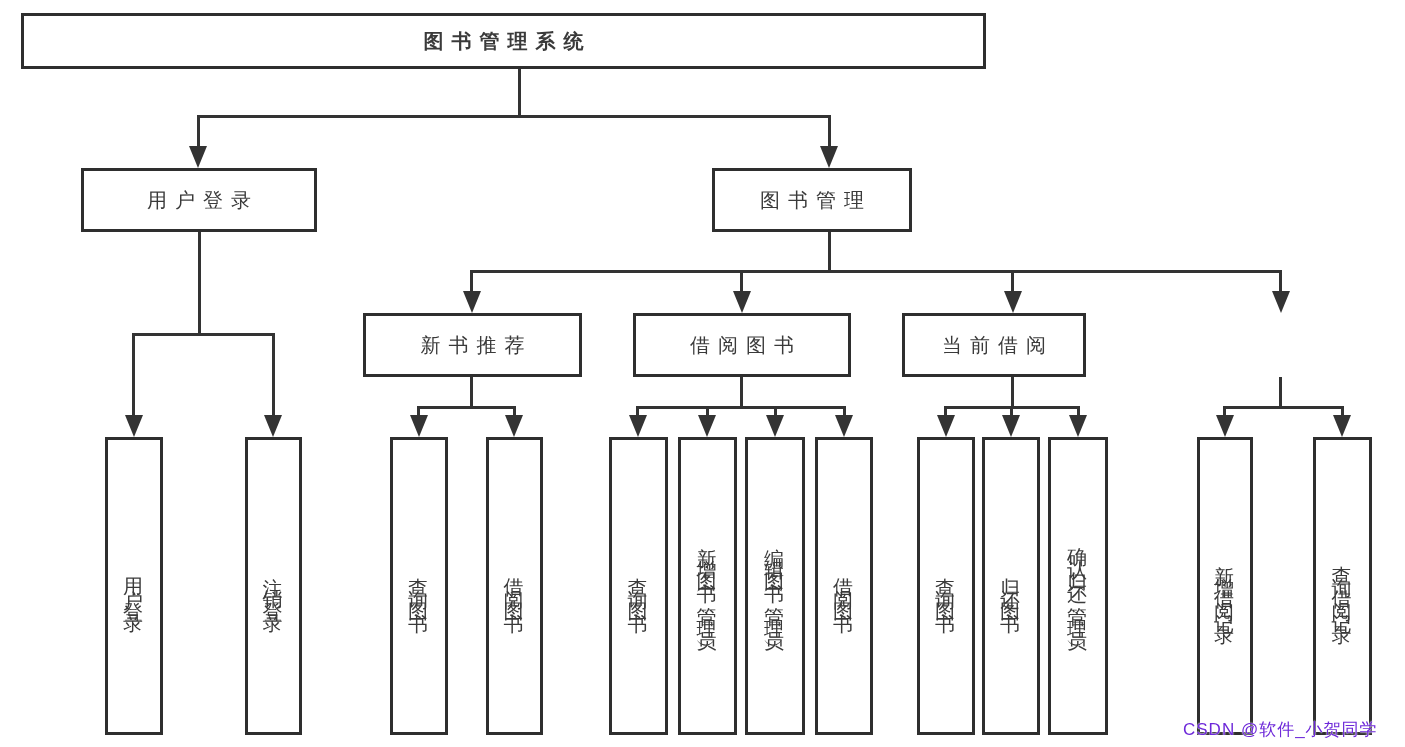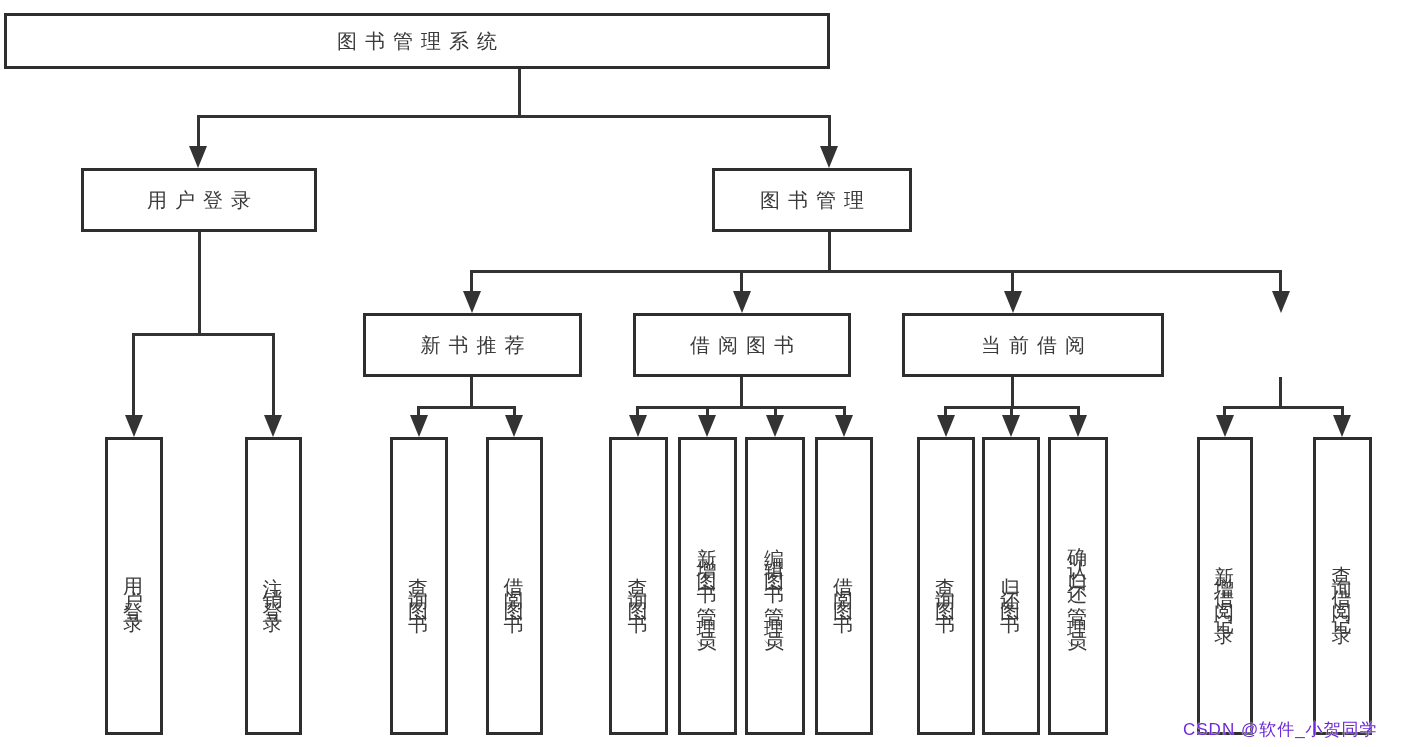--- a/index.html
+++ b/index.html
@@ -5,21 +5,21 @@
   html,body{margin:0;padding:0;background:#ffffff;}
   .canvas{
     position:relative;width:1405px;height:747px;background:#ffffff;
     font-family:"Liberation Sans",sans-serif;color:#3a3a3a;overflow:hidden;
   }
   .box{
     position:absolute;box-sizing:border-box;border:3px solid #2e2e2e;background:#ffffff;
     display:flex;align-items:center;justify-content:center;
     font-size:20px;letter-spacing:8px;text-indent:8px;white-space:nowrap;
   }
-  .root{left:4px;top:13px;width:826px;height:56px;}
+  .root{left:21px;top:13px;width:965px;height:56px;font-weight:bold;}
   .lvl2{top:168px;height:64px;}
   .lvl3{top:313px;height:64px;}
   .leaf{
     top:437px;height:298px;
     writing-mode:vertical-rl;text-orientation:mixed;
     letter-spacing:12px;text-indent:0;font-size:20px;white-space:normal;
   }
   .vl{position:absolute;width:3px;background:#333333;}
   .hl{position:absolute;height:3px;background:#333333;}
   .arr{
@@ -48,21 +48,21 @@
   <div class="box lvl2" style="left:712px;width:200px;">
     <span>图书管理</span>
   </div>
 
   <div class="box lvl3" style="left:363px;width:219px;">
     <span>新书推荐</span>
   </div>
   <div class="box lvl3" style="left:633px;width:218px;">
     <span>借阅图书</span>
   </div>
-  <div class="box lvl3" style="left:902px;width:262px;">
+  <div class="box lvl3" style="left:902px;width:184px;">
     <span>当前借阅</span>
   </div>
 
   <div class="box leaf" style="left:105px;width:58px;">
     <span>用户登录</span>
   </div>
   <div class="box leaf" style="left:245px;width:57px;">
     <span>注销登录</span>
   </div>
 

